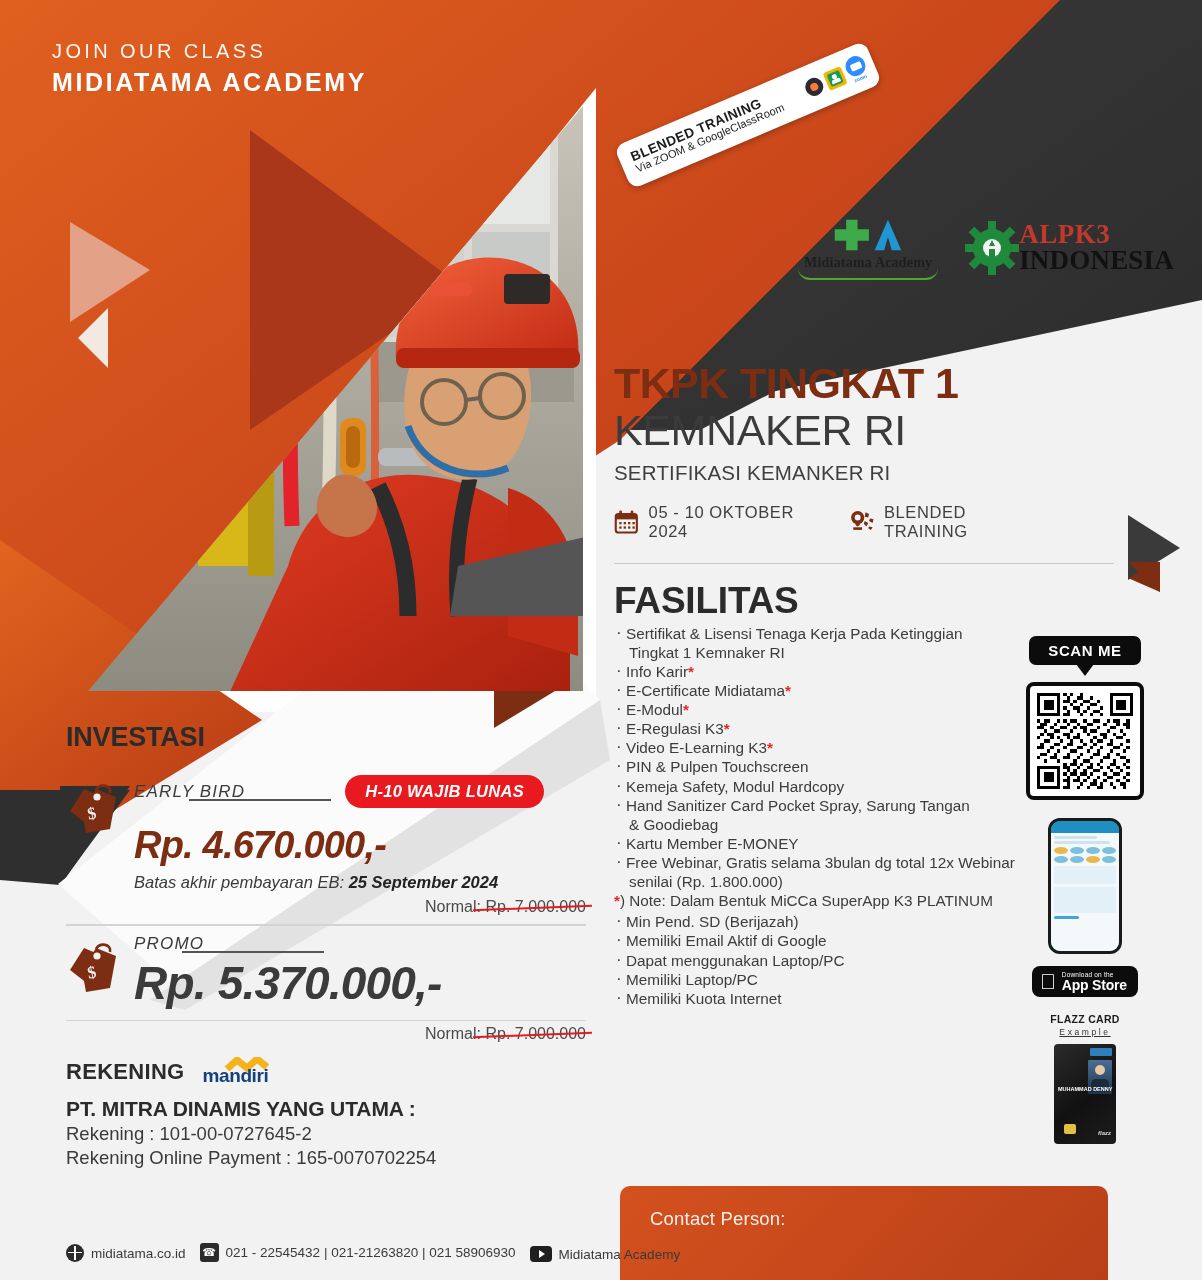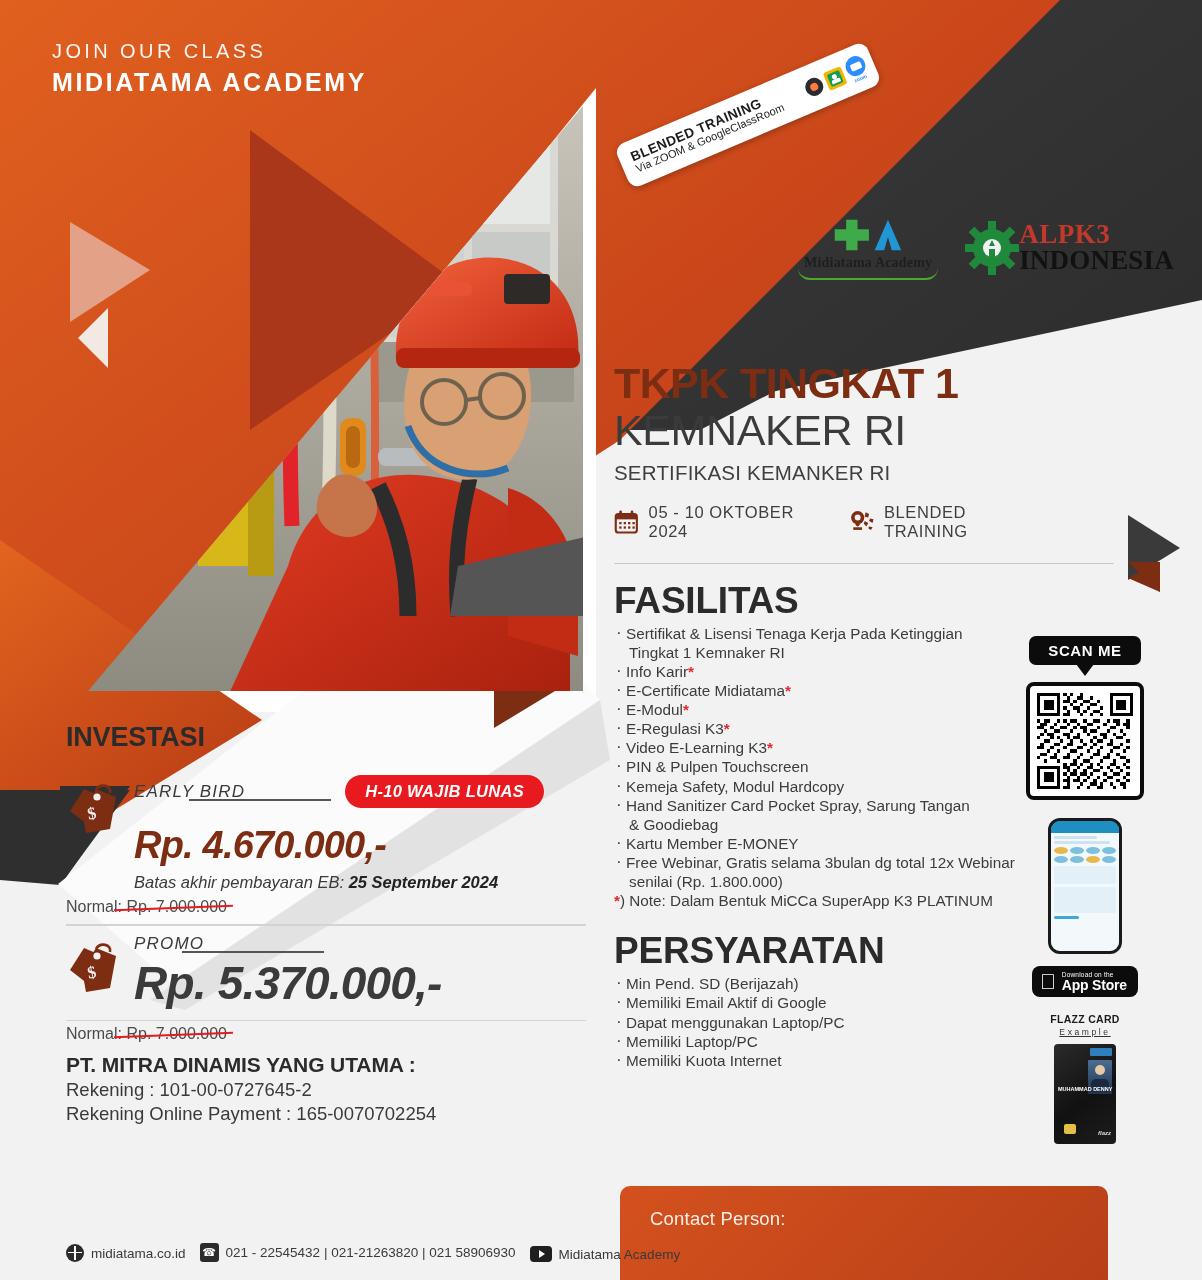--- a/index.html
+++ b/index.html
@@ -143,21 +143,21 @@
   .label-rule { flex: 0 0 auto; width: 142px; height:2px; background:#555; margin-top:16px; margin-left:-70px;}
   .pill {
     background:#e8191f; color:#fff; font-size:16.5px; font-weight:700;
     border-radius: 22px; padding: 7px 20px; letter-spacing:.3px;
   }
   .amount-eb { font-size: 38px; font-weight: 800; color:#7c2d12; letter-spacing:-.8px; margin-top: 16px; }
   .amount-promo { font-size: 46px; font-weight: 800; color:#3b3b3b; letter-spacing:-.8px; margin-top: 2px; }
   .deadline { font-size: 16.5px; color:#3a3a3a; margin-top: 6px; }
   .deadline b { font-weight: 800; color:#222; }
 
-  .normal-row { text-align:left; font-size:16px; color:#4a4a4a; position:relative; width:100%; }
+  .normal-row { text-align:right; font-size:16px; color:#4a4a4a; position:relative; width:100%; }
   .normal-row .strike { position:relative; }
   .normal-row .strike::after {
     content:""; position:absolute; left:-12px; right:-6px; top:52%;
     height:2.4px; background:#e8191f; transform: rotate(-2.2deg);
   }
   .rule-line { height:1.5px; background:#d3d3d3; margin: 8px 0 4px; }
 
   .rek-head { display:flex; align-items:center; gap:18px; margin-top: 14px; }
   .rek-title { font-size: 22px; font-weight: 800; color:#2b2b2b; letter-spacing:.3px; }
   .mandiri { position:relative; width:96px; height:30px; }
@@ -434,21 +434,20 @@
         <li>PIN &amp; Pulpen Touchscreen</li>
         <li>Kemeja Safety, Modul Hardcopy</li>
         <li>Hand Sanitizer Card Pocket Spray, Sarung Tangan</li>
         <li class="cont">&amp; Goodiebag</li>
         <li>Kartu Member E-MONEY</li>
         <li>Free Webinar, Gratis selama 3bulan dg total 12x Webinar</li>
         <li class="cont">senilai (Rp. 1.800.000)</li>
       </ul>
     <div class="note-line"><span class="ast">*</span><span>) Note: Dalam Bentuk MiCCa SuperApp K3 PLATINUM</span></div>
 
-    <div class="sect-title" style="margin-top:20px">PERSYARATAN</div>
     <ul class="bullets" id="persyaratan-list">
         <li>Min Pend. SD (Berijazah)</li>
         <li>Memiliki Email Aktif di Google</li>
         <li>Dapat menggunakan Laptop/PC</li>
         <li>Memiliki Laptop/PC</li>
         <li>Memiliki Kuota Internet</li>
       </ul>
   </div>
 
   <div class="aside">
@@ -742,20 +741,29 @@
         <div class="amount-promo">Rp. 5.370.000,-</div>
       </div>
     </div>
 
     <div class="rule-line" style="margin-top:10px"></div>
     <div class="normal-row">
       <span>Normal:</span>
       <span class="strike">Rp. 7.000.000</span>
     </div>
 
+    <div class="rek-head">
+      <span class="rek-title">REKENING</span>
+      <span class="mandiri">
+        <svg width="96" height="30" viewBox="0 0 96 30">
+          <path d="M24 12 L34 3 L44 11 L54 2 L64 10" stroke="#f5b31b" stroke-width="7" fill="none" stroke-linejoin="miter"></path>
+        </svg>
+        <span class="mandiri-txt">mandiri</span>
+      </span>
+    </div>
     <div class="rek-company">PT. MITRA DINAMIS YANG UTAMA :</div>
     <div class="rek-line">Rekening : 101-00-0727645-2</div>
     <div class="rek-line">Rekening Online Payment : 165-0070702254</div>
   </div>
 
   <div class="contact-box">
     <div class="contact-label">Contact Person:</div>
   </div>
 
   <div class="footer">

